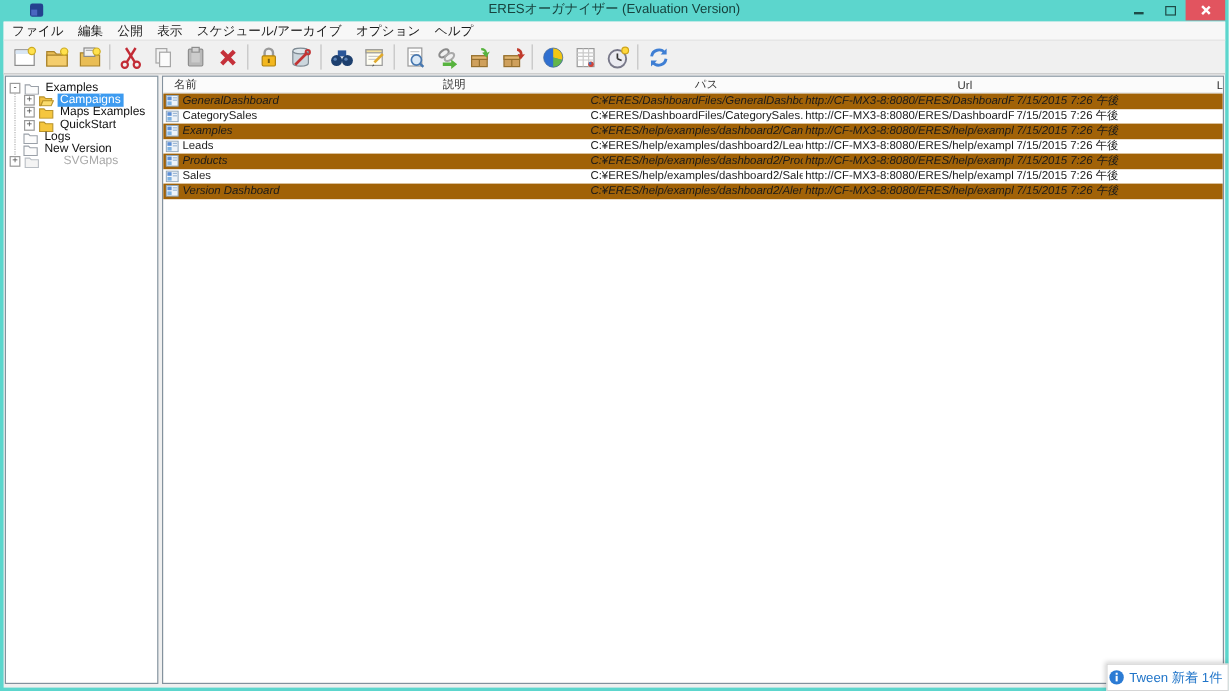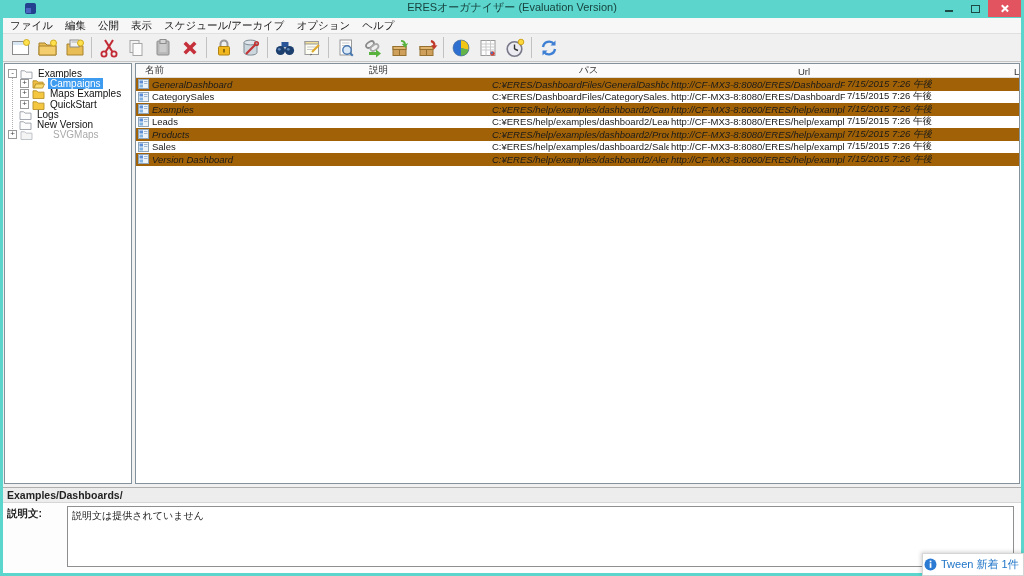--- a/index.html
+++ b/index.html
@@ -477,27 +477,20 @@
               <span>Version Dashboard</span>
             </div>
           <div class="td c-desc"></div>
           <div class="td c-path">C:¥ERES/help/examples/dashboard2/Alerts Dashbo...</div>
           <div class="td c-url">http://CF-MX3-8:8080/ERES/help/examples/dashb...</div>
           <div class="td c-date">7/15/2015 7:26 午後</div>
         </div>
       </div>
     </div>
 
-    <div class="bottom-panel">
-      <div class="path-bar">Examples/Dashboards/</div>
-      <div class="desc-row">
-        <div class="desc-label">説明文:</div>
-        <textarea class="desc-box" style="">説明文は提供されていません</textarea>
-      </div>
-    </div>
 
   </div>
 </div>
 
 <div class="toast">
   <svg width="13" height="13" viewBox="0 0 13 13">
       <circle cx="6.5" cy="6.5" r="6" fill="#2b7bd4"></circle>
       <rect x="5.7" y="5.2" width="1.7" height="4.6" fill="#fff"></rect>
       <rect x="5.7" y="2.6" width="1.7" height="1.7" fill="#fff"></rect>
     </svg>

